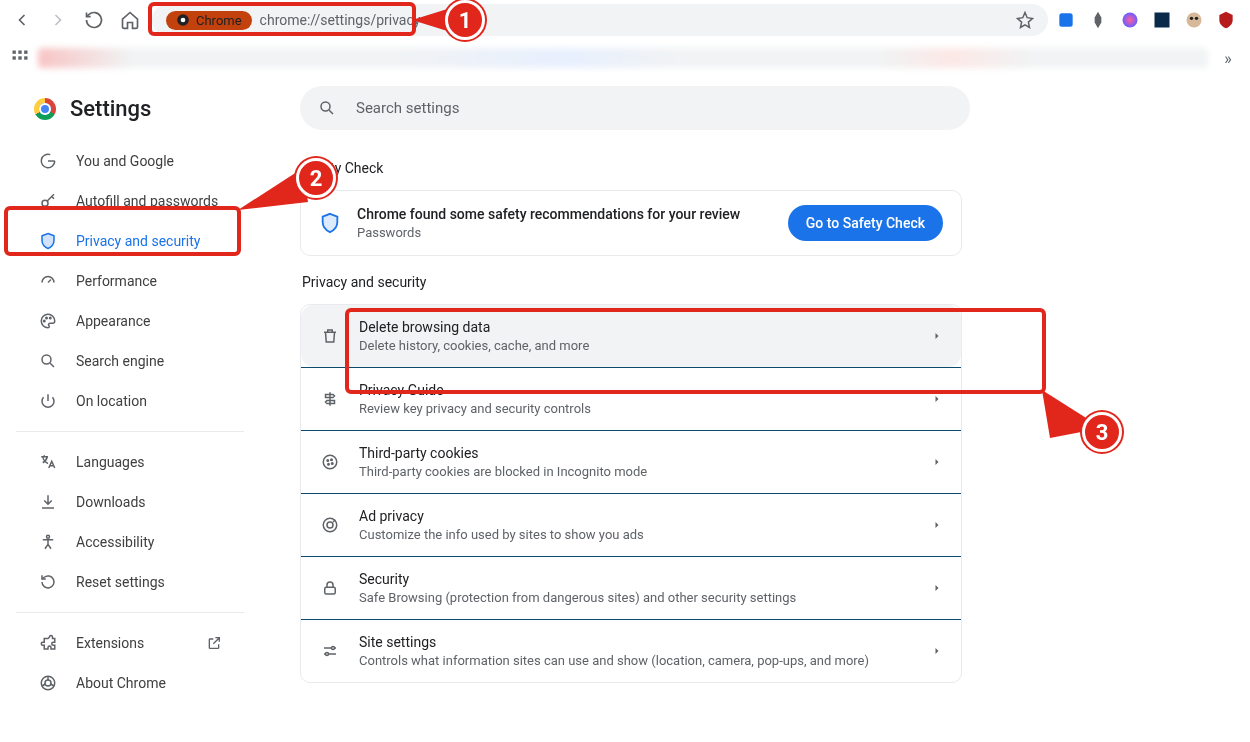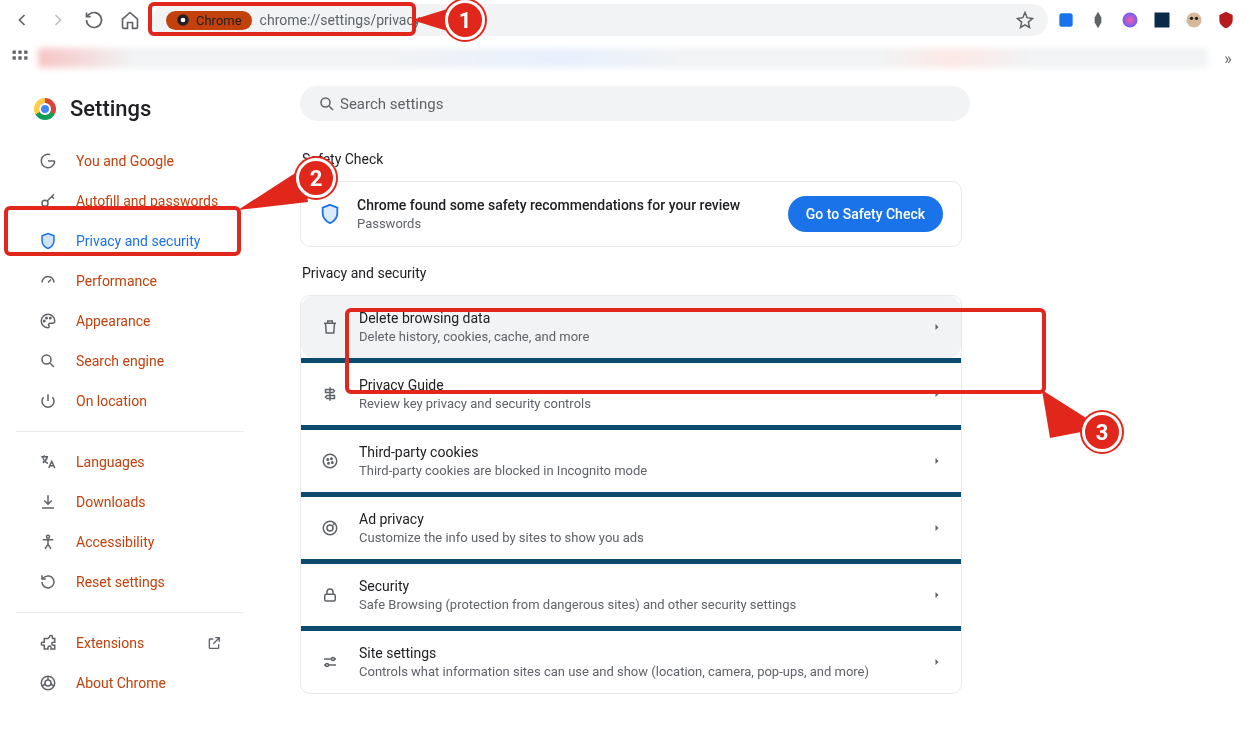--- a/index.html
+++ b/index.html
@@ -23,43 +23,43 @@
     .bookmarks-bar .overflow { width: 24px; text-align: center; color: #5f6368; }
 
     
     .page { display: flex; height: calc(100% - 76px); }
     .sidebar { width: 260px; padding: 16px 16px; }
     .settings-header { display: flex; align-items: center; gap: 14px; padding: 4px 18px 20px 18px; }
     .settings-header .chrome-logo { width: 22px; height: 22px; border-radius: 50%; background: conic-gradient(#db4437 0 120deg, #0f9d58 120deg 240deg, #ffcd40 240deg 360deg); position: relative; }
     .settings-header .chrome-logo::after { content: ""; position: absolute; inset: 5px; border-radius: 50%; background: #4285f4; box-shadow: 0 0 0 2px #fff inset; }
     .settings-title { font-size: 22px; color: #202124; font-weight: 500; }
 
-    .side-item { display: flex; align-items: center; gap: 18px; height: 40px; padding: 0 22px; font-size: 14px; color: #c2410c; cursor: pointer; }
+    .side-item { display: flex; align-items: center; gap: 18px; height: 40px; padding: 0 22px; font-size: 14px; color: #404040; cursor: pointer; }
     .side-item .icn { width: 20px; display: flex; justify-content: center; color: #5f6368; }
     .side-item.active { color: #1a73e8; border-radius: 0 20px 20px 0; }
     .side-item.active .icn { color: #1a73e8; }
     .side-sep { height: 1px; background: #e8eaed; margin: 10px 0; }
     .ext-link { margin-left: auto; color: #5f6368; }
 
     .main { flex: 1; padding: 10px 40px 30px 40px; overflow-y: auto; }
     .search-wrap { max-width: 670px; margin: 0 0 30px 0; }
-    .search-box { display: flex; align-items: center; gap: 4px; background: #f1f3f4; border-radius: 22px; height: 35px; padding: 0 18px; color: #5f6368; }
+    .search-box { display: flex; align-items: center; gap: 20px; background: #f1f3f4; border-radius: 22px; height: 44px; padding: 0 18px; color: #5f6368; }
     .search-box input { border: none; background: transparent; outline: none; font-size: 15px; flex: 1; color: #202124; }
     .search-box input::placeholder { color: #5f6368; }
 
     .section-label { font-size: 14px; color: #202124; margin: 18px 0 14px 2px; }
 
     .card { border: 1px solid #e8eaed; border-radius: 10px; background: #fff; max-width: 662px; }
     .safety-row { display: flex; align-items: center; padding: 14px 18px; gap: 16px; }
     .safety-row .txt { flex: 1; }
     .safety-row .title { font-size: 14px; color: #202124; font-weight: 500; margin-bottom: 3px; }
     .safety-row .sub { font-size: 13px; color: #5f6368; }
     .go-btn { background: #1a73e8; color: #fff; border: none; border-radius: 18px; height: 36px; padding: 0 18px; font-size: 14px; font-weight: 500; cursor: pointer; }
 
-    .list-row { display: flex; align-items: center; padding: 14px 18px; gap: 18px; border-top: 5px solid #0c4a6e; cursor: pointer; }
+    .list-row { display: flex; align-items: center; padding: 14px 18px; gap: 18px; border-top: 1px solid #0c4a6e; cursor: pointer; }
     .list-row:first-child { border-top: none; }
     .list-row.hover { background: #f1f3f4; border-radius: 13px; }
     .list-row .icn { width: 22px; color: #5f6368; display: flex; justify-content: center; }
     .list-row .txt { flex: 1; }
     .list-row .title { font-size: 14px; color: #202124; margin-bottom: 3px; }
     .list-row .sub { font-size: 13px; color: #5f6368; }
     .chev { color: #5f6368; }
 
     
     .annot-box { position: absolute; border: 4px solid #e1261c; border-radius: 6px; pointer-events: none; }

